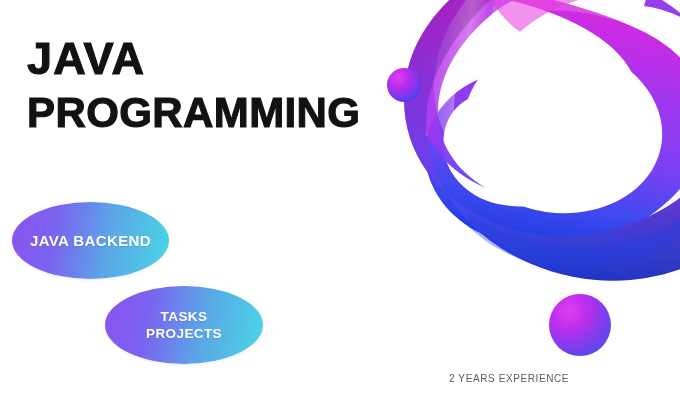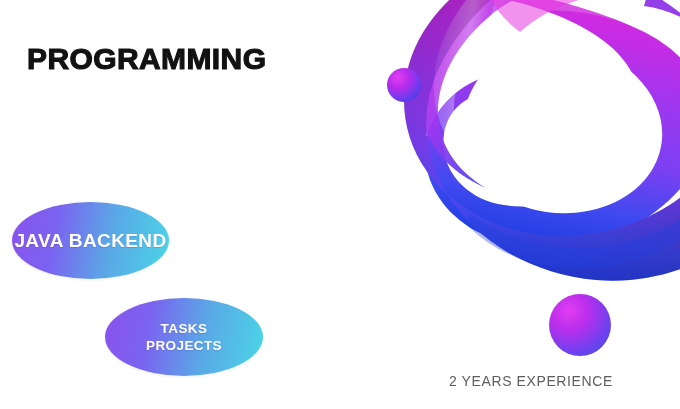--- a/index.html
+++ b/index.html
@@ -43,21 +43,21 @@
     color: #121212;
     font-family: "Liberation Sans", sans-serif;
     font-weight: 700;
     font-size: 45px;
     line-height: 54px;
     letter-spacing: 1.2px;
     white-space: nowrap;
     -webkit-text-stroke: 1.1px #121212;
   }
   .headline-line.line2 {
-    font-size: 30px;
+    font-size: 42px;
     letter-spacing: 0.4px;
   }
 
   
   .offers {
     position: absolute;
     left: 104px;
     top: 160px;
     font-family: "Liberation Serif", serif;
     font-size: 27px;
@@ -106,40 +106,40 @@
     line-height: 17px;
     letter-spacing: 0.4px;
     text-align: center;
     white-space: pre-line;
     text-shadow: 0 1px 1px rgba(60,40,140,0.18);
   }
 
   #oval-java-backend {
     left: 12px;  top: 202px;  width: 157px; height: 77px;
   }
-  #oval-java-backend .oval-label { font-size: 19px; }
+  #oval-java-backend .oval-label { font-size: 15px; }
 
   #oval-desktop-applications {
     left: 208px; top: 195px; width: 161px; height: 81px;
   }
   #oval-desktop-applications .oval-label { font-size: 13.5px; }
 
   #oval-tasks-projects {
-    left: 105px; top: 298px; width: 158px; height: 78px;
+    left: 105px; top: 286px; width: 158px; height: 78px;
   }
   #oval-tasks-projects .oval-label { font-size: 13.5px; }
 
   
   .footer-note {
     position: absolute;
     left: 449px;
     top: 373px;
     color: #5d5d62;
     font-family: "Liberation Sans", sans-serif;
-    font-size: 14px;
+    font-size: 10px;
     font-weight: 400;
     letter-spacing: 0.6px;
     white-space: nowrap;
   }
 </style>
 </head>
 <body>
 
 <div class="canvas">
 
@@ -309,20 +309,21 @@
                  C 552 276, 498 258, 466 224 Z" fill="#1f3fe0" opacity="0.35"></path>
       </g>
 
       <circle cx="404" cy="85" r="17" fill="url(#sphereSmall)"></circle>
 
       <circle cx="580" cy="325" r="31" fill="url(#sphereLarge)"></circle>
     </g>
   </svg>
 
   <div class="headline">
+    <span class="headline-line line1">JAVA</span>
     <span class="headline-line line2">PROGRAMMING</span>
   </div>
 
 
   <div class="oval" id="oval-java-backend">
     <span class="oval-label">JAVA BACKEND</span>
   </div>
 
 
   <div class="oval" id="oval-tasks-projects">

